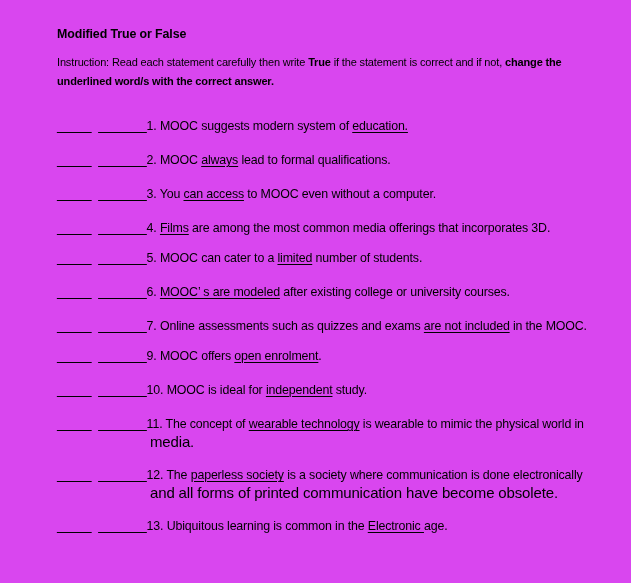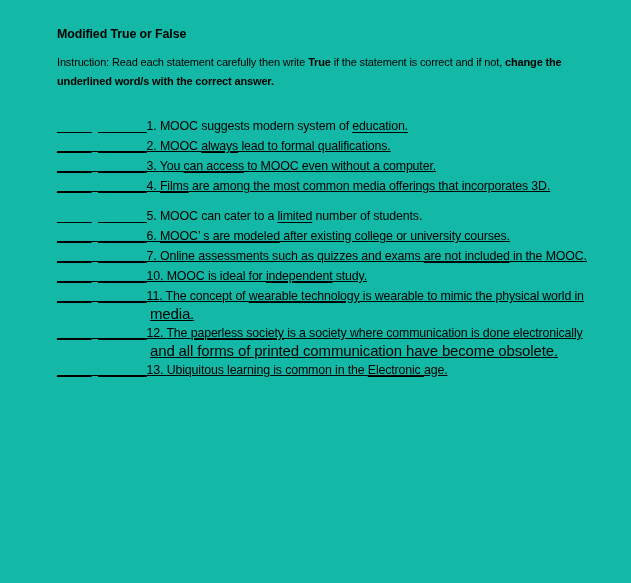--- a/index.html
+++ b/index.html
@@ -12,21 +12,21 @@
     height: 583px;
     font-family: "Liberation Sans", sans-serif;
     color: #000000;
     -webkit-font-smoothing: antialiased;
   }
 
   .page {
     position: relative;
     width: 631px;
     height: 583px;
-    background: #14b8a6;
+    background: #d946ef;
     overflow: hidden;
   }
 
   .content {
     position: absolute;
     left: 57px;
     top: 26px;
     width: 548px;
   }
 
@@ -53,21 +53,21 @@
   .item {
     font-size: 12.4px;
     line-height: 17px;
     letter-spacing: -0.15px;
     display: block;
     position: relative;
     white-space: normal;
   }
 
   
-  .gap-lg { margin-top: 3px; text-decoration: underline; }
+  .gap-lg { margin-top: 17px; }
   .gap-sm { margin-top: 13px; }
   .gap-none { margin-top: 0; }
 
   .blank {
     display: inline;
     white-space: pre;
     text-decoration: underline;
     text-decoration-thickness: 1.2px;
     text-underline-offset: 1.5px;
     letter-spacing: 0;
@@ -123,20 +123,23 @@
         </div>
         <div class="item gap-sm">
           <div><span class="blank">_____</span><span class="blank-gapchar">  </span><span class="blank">_______</span><span class="num">5. </span><span>MOOC can cater to a </span><span class="ul">limited</span><span> number of students.</span></div>
         </div>
         <div class="item gap-lg">
           <div><span class="blank">_____</span><span class="blank-gapchar">  </span><span class="blank">_______</span><span class="num">6. </span><span class="ul">MOOC’ s are modeled</span><span> after existing college or university courses.</span></div>
         </div>
         <div class="item gap-lg">
           <div><span class="blank">_____</span><span class="blank-gapchar">  </span><span class="blank">_______</span><span class="num">7. </span><span>Online assessments such as quizzes and exams </span><span class="ul">are not included</span><span> in the MOOC.</span></div>
         </div>
+        <div class="item gap-sm">
+          <div><span class="blank">_____</span><span class="blank-gapchar">  </span><span class="blank">_______</span><span class="num">9. </span><span>MOOC offers </span><span class="ul">open enrolment</span><span>.</span></div>
+        </div>
         <div class="item gap-lg">
           <div><span class="blank">_____</span><span class="blank-gapchar">  </span><span class="blank">_______</span><span class="num">10. </span><span>MOOC is ideal for </span><span class="ul">independent</span><span> study.</span></div>
         </div>
         <div class="item gap-lg">
           <div><span class="blank">_____</span><span class="blank-gapchar">  </span><span class="blank">_______</span><span class="num">11. </span><span>The concept of </span><span class="ul">wearable technology</span><span> is wearable to mimic the physical world in</span></div>
           <span class="wrapline">media.</span>
         </div>
         <div class="item gap-lg">
           <div><span class="blank">_____</span><span class="blank-gapchar">  </span><span class="blank">_______</span><span class="num">12. </span><span>The </span><span class="ul">paperless society</span><span> is a society where communication is done electronically</span></div>
           <span class="wrapline">and all forms of printed communication have become obsolete.</span>

